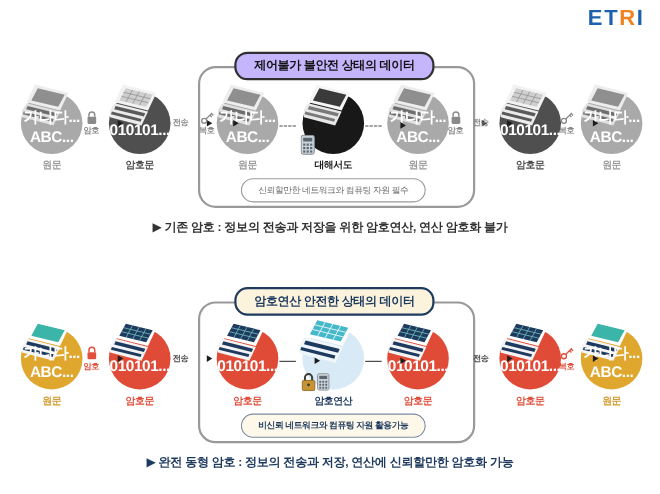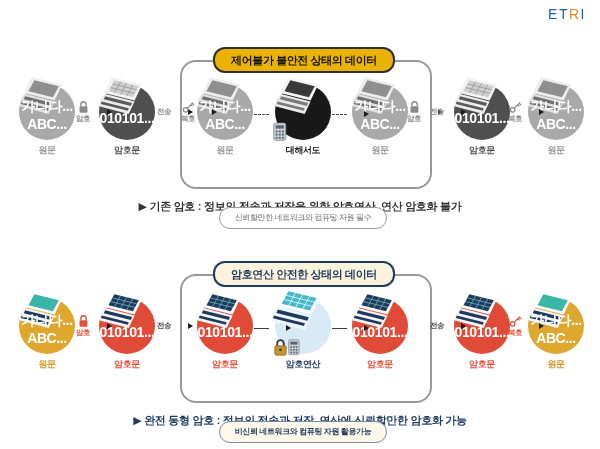--- a/index.html
+++ b/index.html
@@ -1,28 +1,28 @@
 <!DOCTYPE html>
 <html><head>
 <meta charset="utf-8">
 <style>
   html,body{margin:0;padding:0;}
   .canvas{position:relative;width:600px;height:449px;background:#ffffff;overflow:hidden;
           font-family:"Liberation Sans","DejaVu Sans",sans-serif;}
   
-  .logo{position:absolute;top:6px;right:14px;font-size:14px;font-weight:normal;letter-spacing:1.5px;}
+  .logo{position:absolute;top:6px;right:14px;font-size:20px;font-weight:bold;letter-spacing:1.5px;}
   .lb{color:#1b61ac}.lo{color:#f08320}
   
   .flowbox{position:absolute;left:180px;width:248px;height:125px;border:2px solid #999;border-radius:16px;z-index:1;background:transparent;}
   .titlepill{position:absolute;left:213px;width:178px;height:22px;border-radius:12px;z-index:3;
              text-align:center;line-height:22px;font-size:11px;font-weight:bold;letter-spacing:-0.4px;white-space:nowrap;}
-  .tp1{background:#eab308;border:2px solid #2f2f2f;color:#141414;}
+  .tp1{background:#c4b5fd;border:2px solid #2f2f2f;color:#141414;}
   .tp2{background:#fbf3dc;border:2px solid #1e3a5f;color:#1e3a5f;}
   .notepill{position:absolute;left:219px;width:166px;height:20px;border-radius:11px;z-index:3;
-            text-align:center;line-height:19px;font-size:8px;letter-spacing:-0.4px;white-space:nowrap;margin-top:45px;}
+            text-align:center;line-height:19px;font-size:8px;letter-spacing:-0.4px;white-space:nowrap;}
   .np1{background:#ffffff;border:1.5px solid #9a9a9a;color:#6e6e6e;}
   .np2{background:#fdf8ea;border:1.5px solid #7d8aa0;color:#1e3a5f;font-weight:bold;}
   .caption{position:absolute;left:0;width:600px;text-align:center;font-size:11px;font-weight:bold;letter-spacing:-0.3px;}
   .cap1{color:#333;}
   .cap2{color:#1e3a5f;}
   
   .node{position:absolute;width:56px;text-align:center;z-index:2;}
   .circle{position:relative;width:56px;height:56px;border-radius:50%;}
   .laptop{position:absolute;top:-9px;left:1px;width:54px;height:46px;}
   .c-blue .laptop{top:-13px;left:-3px;width:62px;height:53px;}

